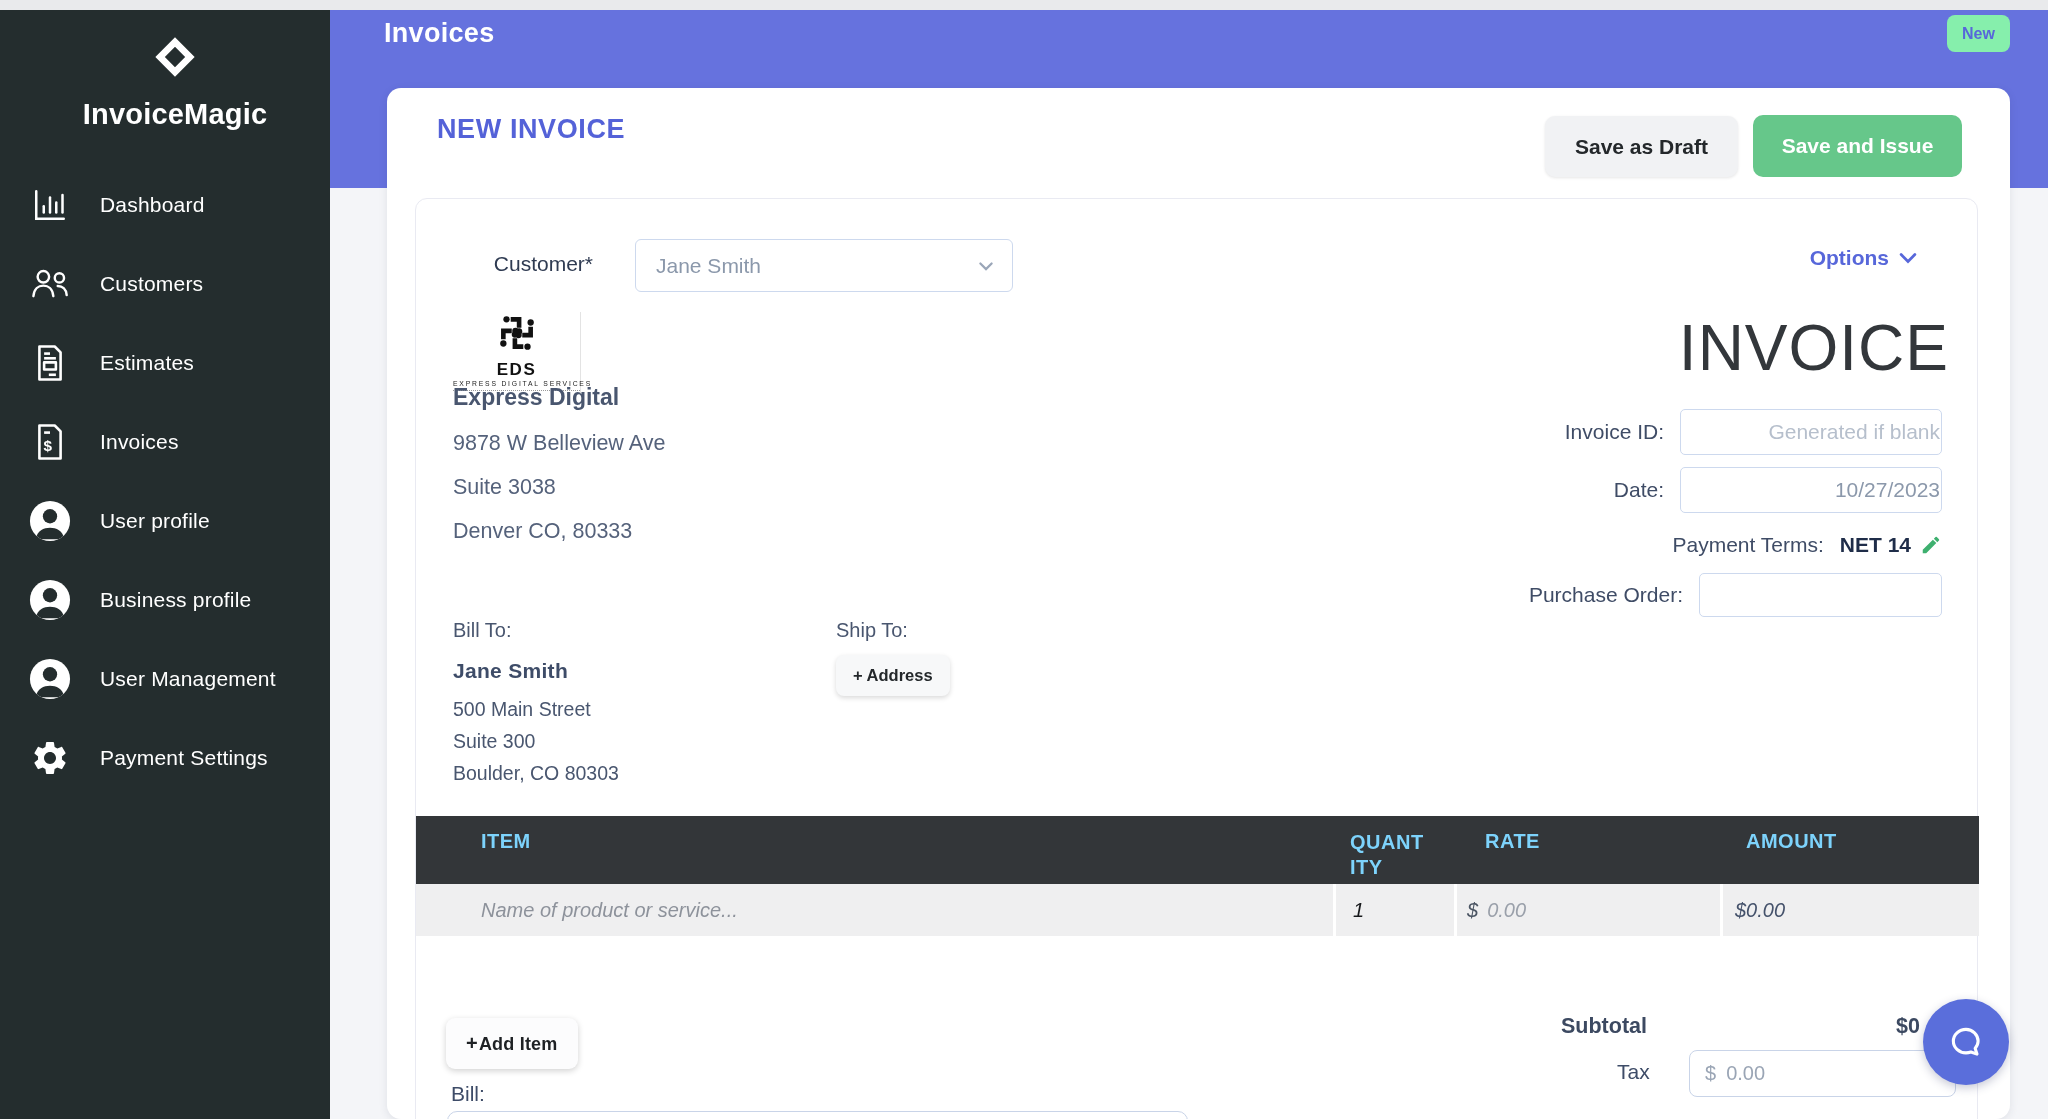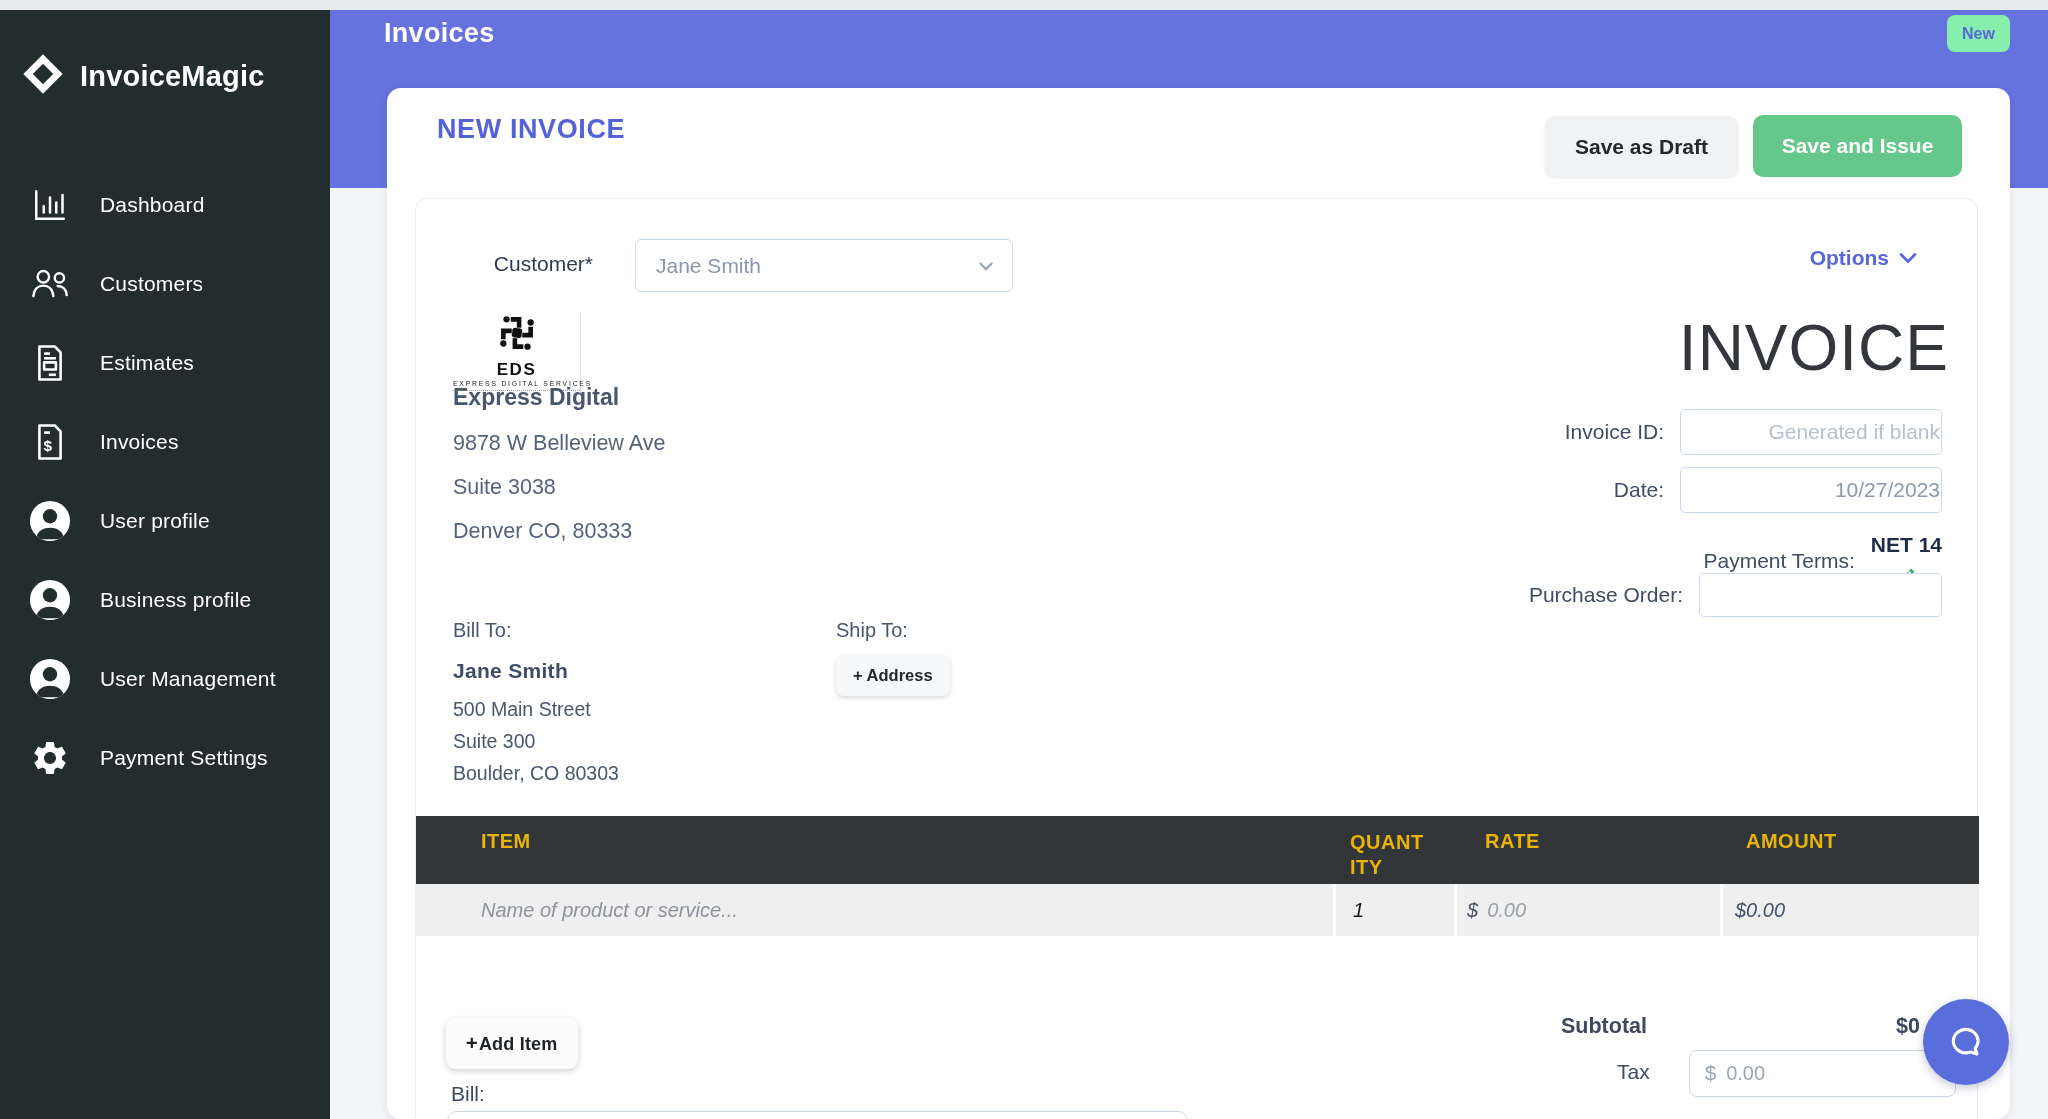--- a/index.html
+++ b/index.html
@@ -6,21 +6,21 @@
   html,body { width:2048px; height:1119px; }
   body {
     position:relative; overflow:hidden;
     font-family:"Liberation Sans", sans-serif;
     background:#f4f5f8; color:#3e4c68;
   }
   .top-strip { position:absolute; left:0; top:0; width:2048px; height:10px; background:#e9eaec; z-index:5; }
 
   
   .sidebar { position:absolute; left:0; top:10px; width:330px; height:1109px; background:#242d2e; z-index:4; }
-  .logo-row { display:flex; align-items:center; gap:14px; padding:41px 0 0 20px; }
+  .logo-row { display:flex; align-items:center; gap:14px; padding:24px 0 0 20px;flex-direction:column; }
   .logo-row .brand { color:#fff; font-size:29px; font-weight:bold; letter-spacing:.2px; }
   .menu { position:absolute; left:0; top:155px; width:100%; }
   .menu-item { display:flex; align-items:center; gap:28px; height:79px; padding-left:28px; cursor:pointer; }
   .menu-item .mi-icon { width:44px; display:flex; justify-content:center; }
   .menu-item .mi-label { color:#fff; font-size:21px; font-weight:500; letter-spacing:.2px; }
 
   
   .main-header { position:absolute; left:330px; top:10px; width:1718px; height:178px; background:#6672de; }
   .page-title { position:absolute; left:54px; top:8px; color:#fff; font-size:27px; font-weight:bold; letter-spacing:.3px; }
   .new-btn { position:absolute; right:38px; top:5px; width:63px; height:37px; background:#86efac; border:none; border-radius:8px;
@@ -56,34 +56,34 @@
   .doc-title { position:absolute; right:28px; top:112px; font-size:64px; font-weight:500; color:#33373b; letter-spacing:1px; }
 
   .field-row { position:absolute; right:35px; display:flex; align-items:center; justify-content:flex-end; gap:16px; }
   .field-row label { font-size:21px; font-weight:500; color:#3f4c66; }
   .field-row input { height:46px; border:1px solid #cdd9ee; border-radius:5px; font-family:inherit; font-size:21px;
     color:#8b98ab; padding:0 1px; outline:none;text-align:right; }
   .field-row input::placeholder { color:#b6bfcc; }
   .row-invoice-id { top:210px; } .row-invoice-id input { width:262px; }
   .row-date { top:268px; } .row-date input { width:262px; }
   .row-terms { top:334px; }
-  .terms-value { display:flex; align-items:center; gap:9px; font-size:21px; font-weight:600; color:#1f2d49; cursor:default;flex-direction:column; }
+  .terms-value { display:flex; align-items:center; gap:9px; font-size:21px; font-weight:600; color:#1f2d49; cursor:default; }
   .row-po { top:374px; } .row-po input { width:243px; height:44px; }
 
   .billto-label, .shipto-label { position:absolute; top:420px; font-size:20px; color:#49566f; }
   .billto-label { left:37px; } .shipto-label { left:420px; }
   .billto-name { position:absolute; left:37px; top:460px; font-size:21px; font-weight:bold; color:#3e4c68; letter-spacing:.3px; }
   .billto-address { position:absolute; left:37px; top:494px; font-size:19.5px; color:#49566f; line-height:32px; }
   .add-address-btn { position:absolute; left:420px; top:456px; background:#f7f8f9; border:none; border-radius:8px;
     padding:11px 17px; font-family:inherit; font-size:16.5px; font-weight:bold; color:#24282b; cursor:pointer;
     box-shadow:0 2px 5px rgba(0,0,0,.15); }
 
   
   .items-table { position:absolute; left:0; top:617px; width:1563px; }
-  .thead { display:flex; background:#333639; height:68px; color:#eab308; }
+  .thead { display:flex; background:#333639; height:68px; color:#7dd3fc; }
   .thead > div { font-size:20px; font-weight:bold; letter-spacing:.5px; padding-top:14px; }
   .col-item { width:917px; padding-left:65px; }
   .col-qty  { width:121px; padding-left:17px; }
   .col-rate { width:266px; padding-left:31px; }
   .col-amt  { width:259px; padding-left:26px; }
   .th-qty { padding-right:26px; word-break:break-all; line-height:25px; }
   .trow { display:flex; background:#efeff0;font-style:italic; }
   .trow + .trow { border-top:2px solid #fff; }
   .trow > div { display:flex; align-items:center; font-size:20px; }
   .trow .cell-sep { border-left:3px solid #fff; }

